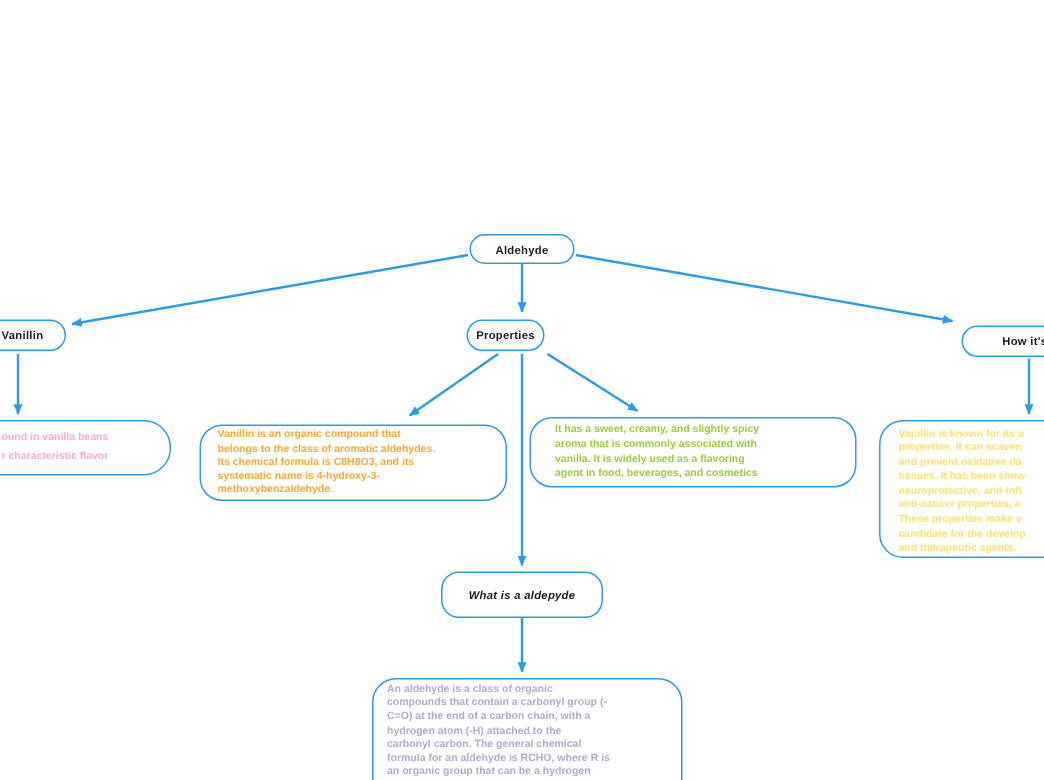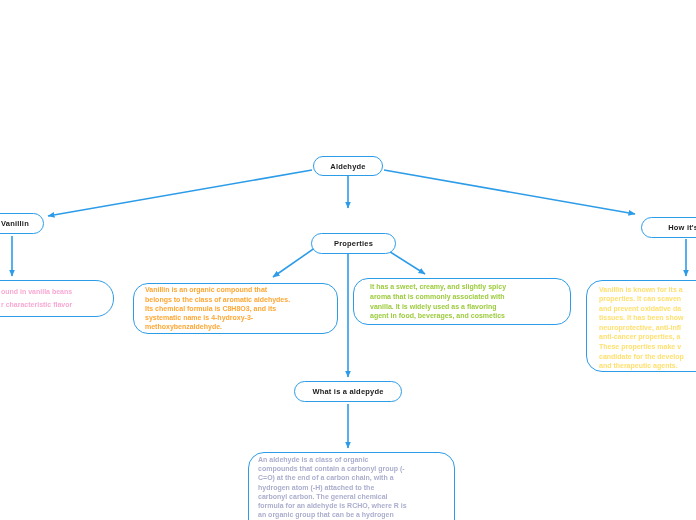--- a/index.html
+++ b/index.html
@@ -115,27 +115,27 @@
   <div class="ln">carbonyl carbon. The general chemical</div>
   <div class="ln">formula for an aldehyde is RCHO, where R is</div>
   <div class="ln">an organic group that can be a hydrogen</div>
   <div class="ln">atom, alkyl group, aryl group, or any other</div>
 </div>
 
 <div class="node" style="left: 313px; top: 156px; width: 70px; height: 20px; color: rgb(27, 27, 27);">
   <span>Aldehyde</span>
 </div>
 
-<div class="node" style="left: 311px; top: 213px; width: 85px; height: 21px; color: rgb(27, 27, 27); margin-top: 20px;">
+<div class="node" style="left: 311px; top: 213px; width: 52px; height: 21px; color: rgb(27, 27, 27);">
   <span>Properties</span>
 </div>
 
 <div class="node" style="left: -14px; top: 213px; width: 58px; height: 21px; color: rgb(27, 27, 27);">
   <span>Vanillin</span>
 </div>
 
 <div class="node" style="left: 641px; top: 217px; width: 105px; height: 21px; color: rgb(27, 27, 27);">
   <span>How it's used</span>
 </div>
 
-<div class="node" style="left: 294px; top: 381px; width: 108px; height: 21px; color: rgb(27, 27, 27);">
+<div class="node" style="left: 294px; top: 381px; width: 108px; height: 31px; color: rgb(27, 27, 27); font-style: italic;">
   <span>What is a aldepyde</span>
 </div>
 
 </body></html>

